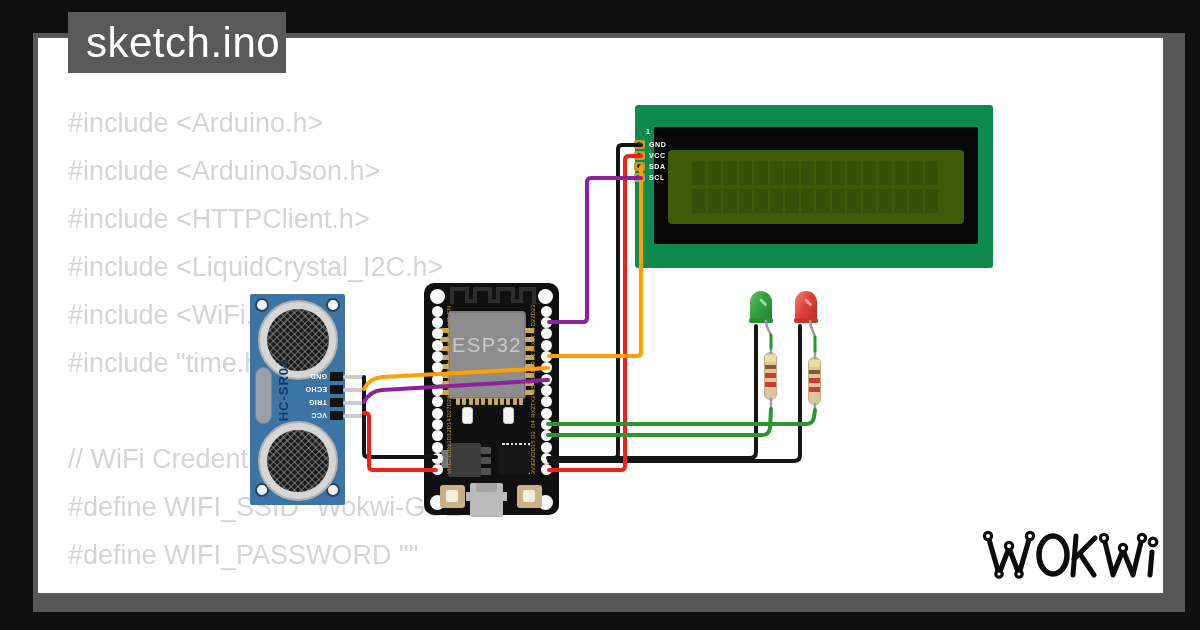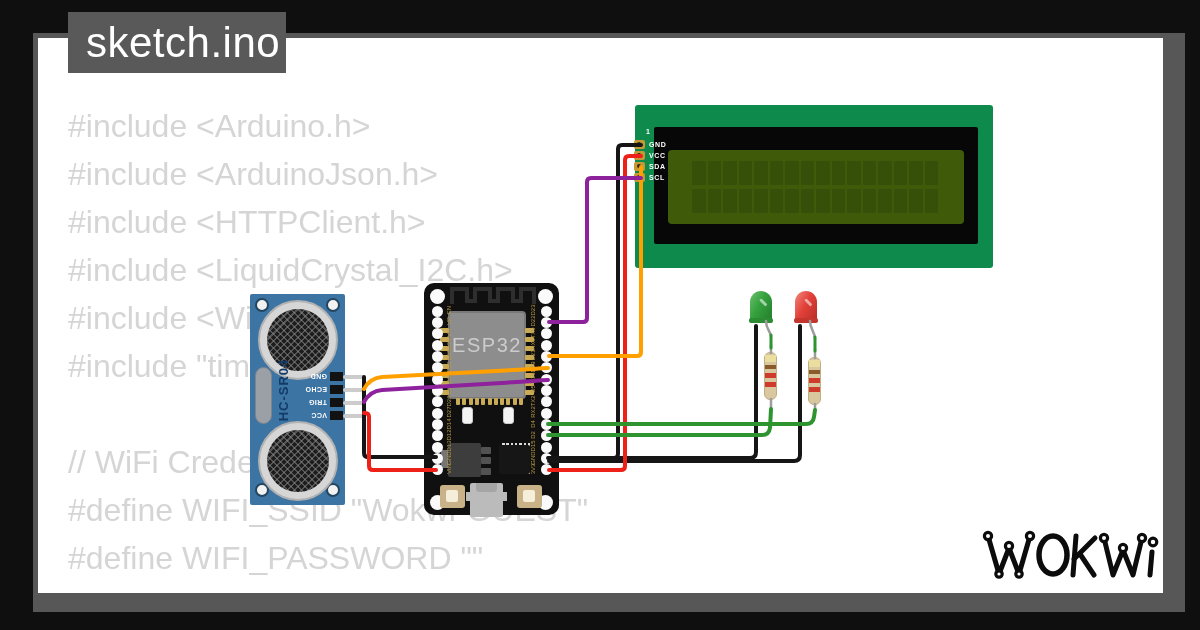--- a/index.html
+++ b/index.html
@@ -2,21 +2,21 @@
 <html style="--frame-bg: #0f0f0f; --frame-border: #575757; --card: #ffffff; --title-bg: #595959; --title-fg: #ffffff; --code: #d5d5d5; --lcd-board: #0e8a4d; --lcd-bezel: #070707; --lcd-screen: #3f5a08; --lcd-cell: #36500a; --hc-board: #3c74a4; --esp-board: #101010; --chip: #8d8d8d; --wire-black: #151515; --wire-red: #ee2118; --wire-orange: #ffa000; --wire-purple: #8e219c; --wire-green: #2e9430; --led-green: #34a03c; --led-red: #e2423a; --resistor-body: #d9c7a0; --band-gold: #ebdf9f; --band-brown: #8a5a2a; --band-red: #ce3b2d;"><head>
 <meta charset="utf-8">
 <style>
   html,body{margin:0;padding:0;width:1200px;height:630px;overflow:hidden;background:var(--frame-bg,#0f0f0f);font-family:"Liberation Sans",sans-serif;}
   .stage{position:absolute;inset:0;width:1200px;height:630px;}
   .abs{position:absolute;}
   .frame-border{left:33px;top:33px;width:1152px;height:579px;background:var(--frame-border,#575757);z-index:0;}
   .card{left:38px;top:38px;width:1125px;height:555px;background:var(--card,#ffffff);z-index:1;}
   .title-box{left:68px;top:12px;width:218px;height:61px;background:var(--title-bg,#595959);z-index:6;display:flex;align-items:center;padding-left:18px;box-sizing:border-box;}
   .title-box span{color:var(--title-fg,#ffffff);font-size:42px;letter-spacing:.5px;}
-  .code-line{position:absolute;left:68px;z-index:2;color:var(--code,#d5d5d5);font-size:32px;white-space:pre;letter-spacing:0;}
+  .code-line{position:absolute;left:68px;z-index:2;color:var(--code,#d5d5d5);font-size:27px;white-space:pre;letter-spacing:0;}
   .comp{z-index:3;}
   
   .lcd-board{left:635px;top:105px;width:358px;height:163px;background:var(--lcd-board,#0e8a4d);border-radius:3px;}
   .lcd-bezel{left:654px;top:127px;width:324px;height:117px;background:var(--lcd-bezel,#070707);border-radius:2px;}
   .lcd-screen{left:668px;top:150px;width:296px;height:74px;background:var(--lcd-screen,#3f5a08);border-radius:4px;}
   .lcd-cells{left:692px;top:161px;width:246px;height:52px;display:grid;grid-template-columns:repeat(16,13.5px);grid-template-rows:24px 24px;column-gap:2px;row-gap:4px;}
   .lcd-cell{background:var(--lcd-cell,#36500a);border-radius:1px;}
   .lcd-pad{width:11px;height:9px;left:634px;background:#c49a36;border-radius:2px;}
   .lcd-pad i{position:absolute;left:3px;top:2px;width:4px;height:4px;background:#35250e;border-radius:50%;}
   .lcd-pin-label{left:649px;color:#fff;font-size:7px;font-weight:bold;letter-spacing:.6px;}

